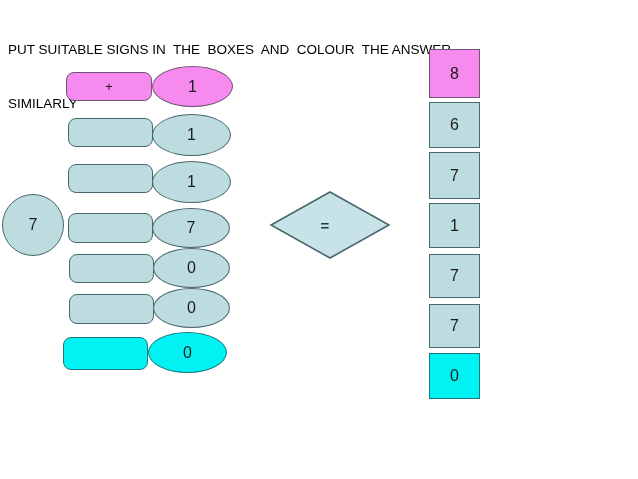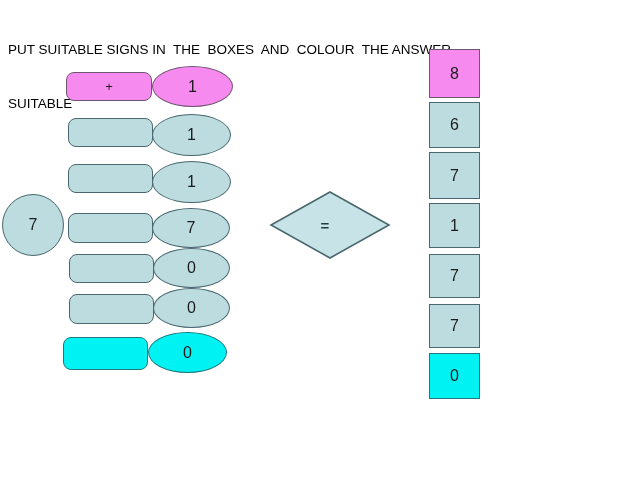--- a/index.html
+++ b/index.html
@@ -77,21 +77,21 @@
   .sq6{top:304px;height:44px;}
   .sq7{top:353px;height:46px;}
 </style>
 </head>
 <body>
 
 <div id="slide">
 
   <div class="title">
     <div>PUT SUITABLE SIGNS IN  THE  BOXES  AND  COLOUR  THE ANSWER</div>
-    <div>SUITABLE</div>
+    <div>SIMILARLY</div>
   </div>
 
   <div class="shape c-blue circle7">
     <span>7</span>
   </div>
 
   <div class="shape rect c-pink rb1">
     <span class="sign">+</span>
   </div>
   <div class="shape ellipse c-pink el1">

